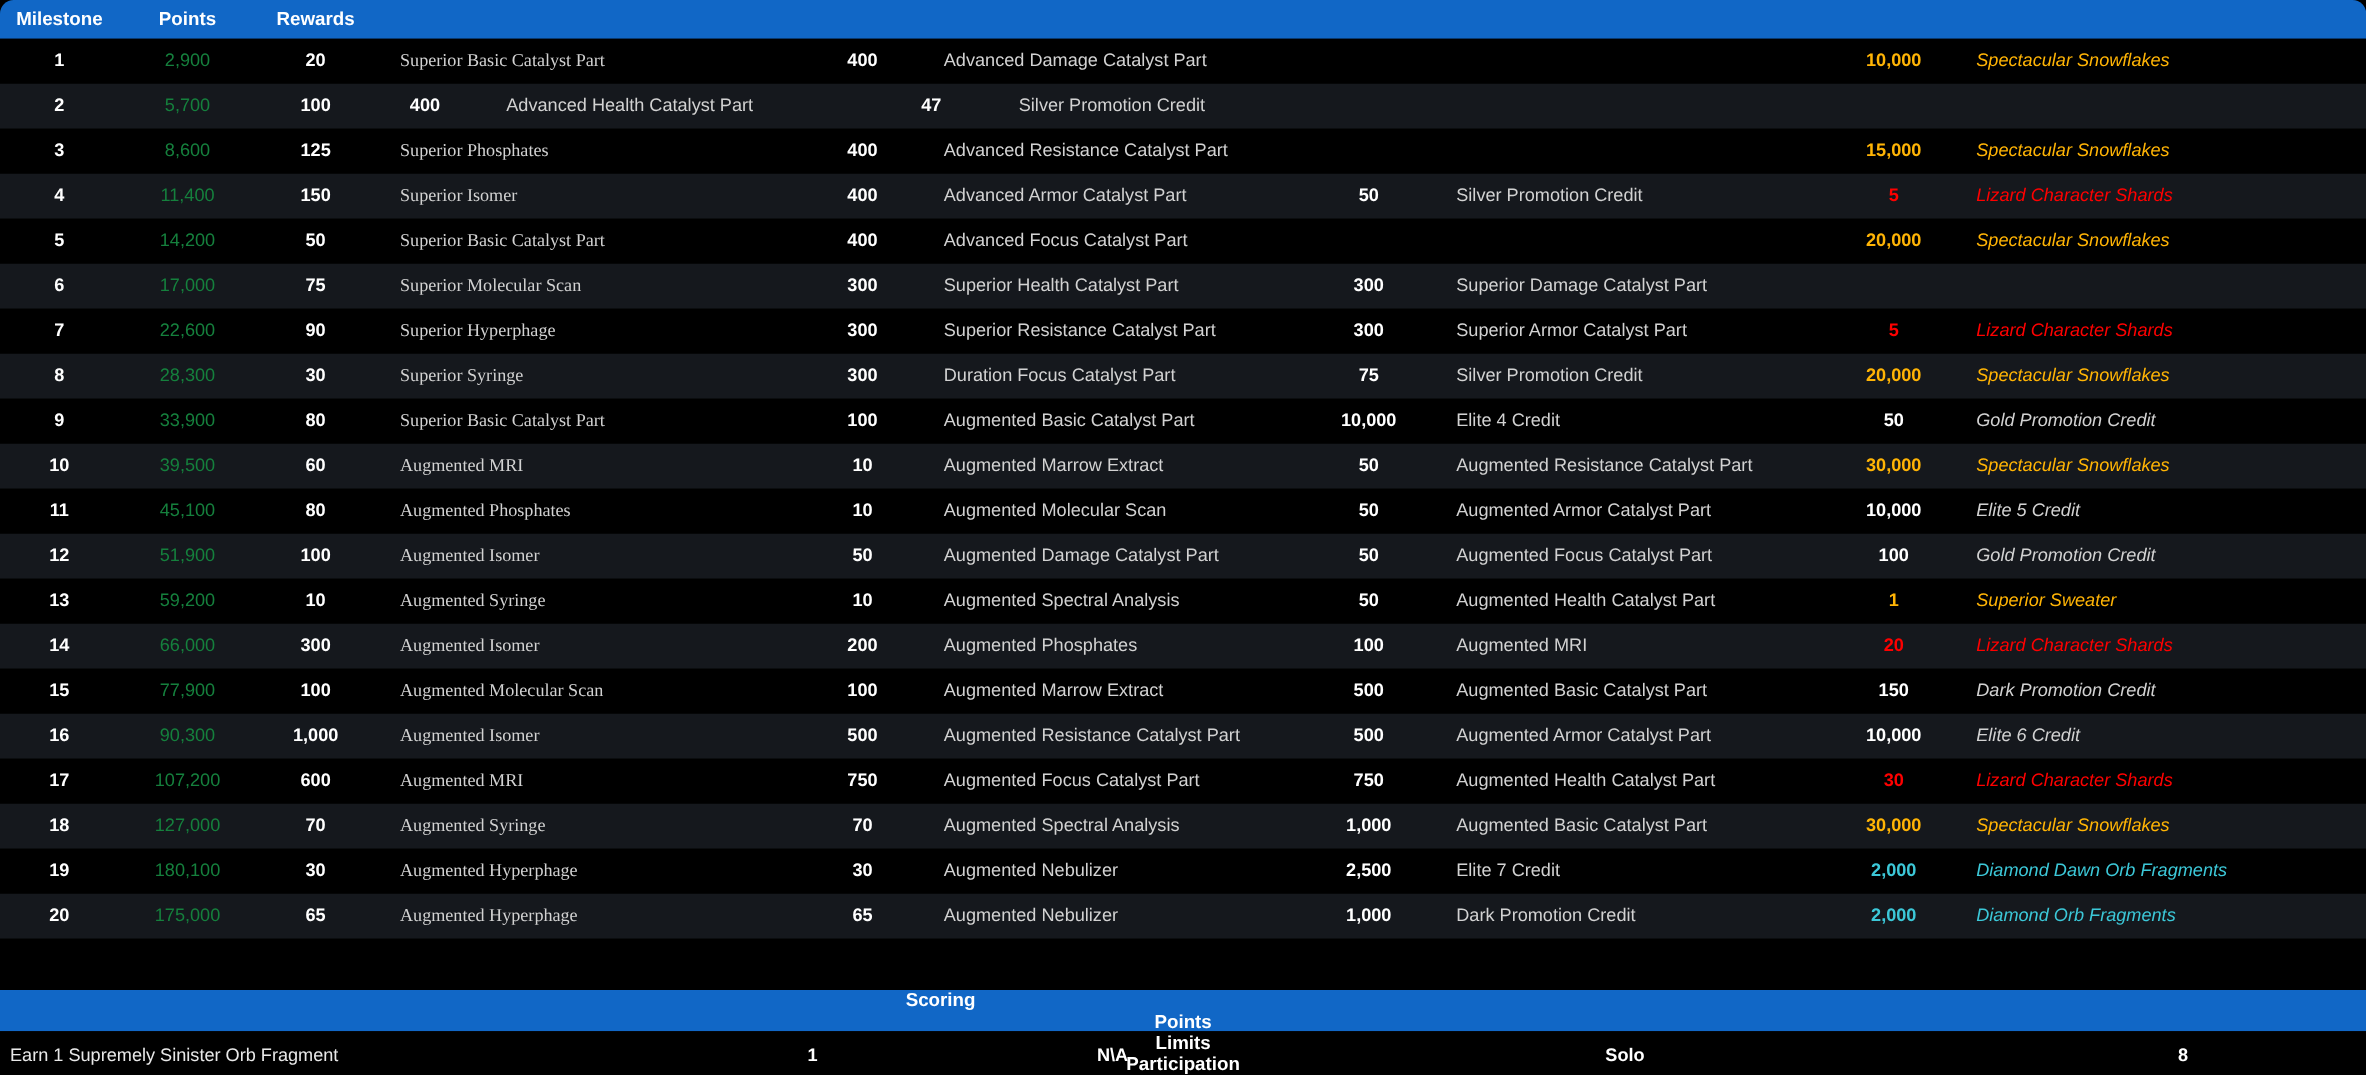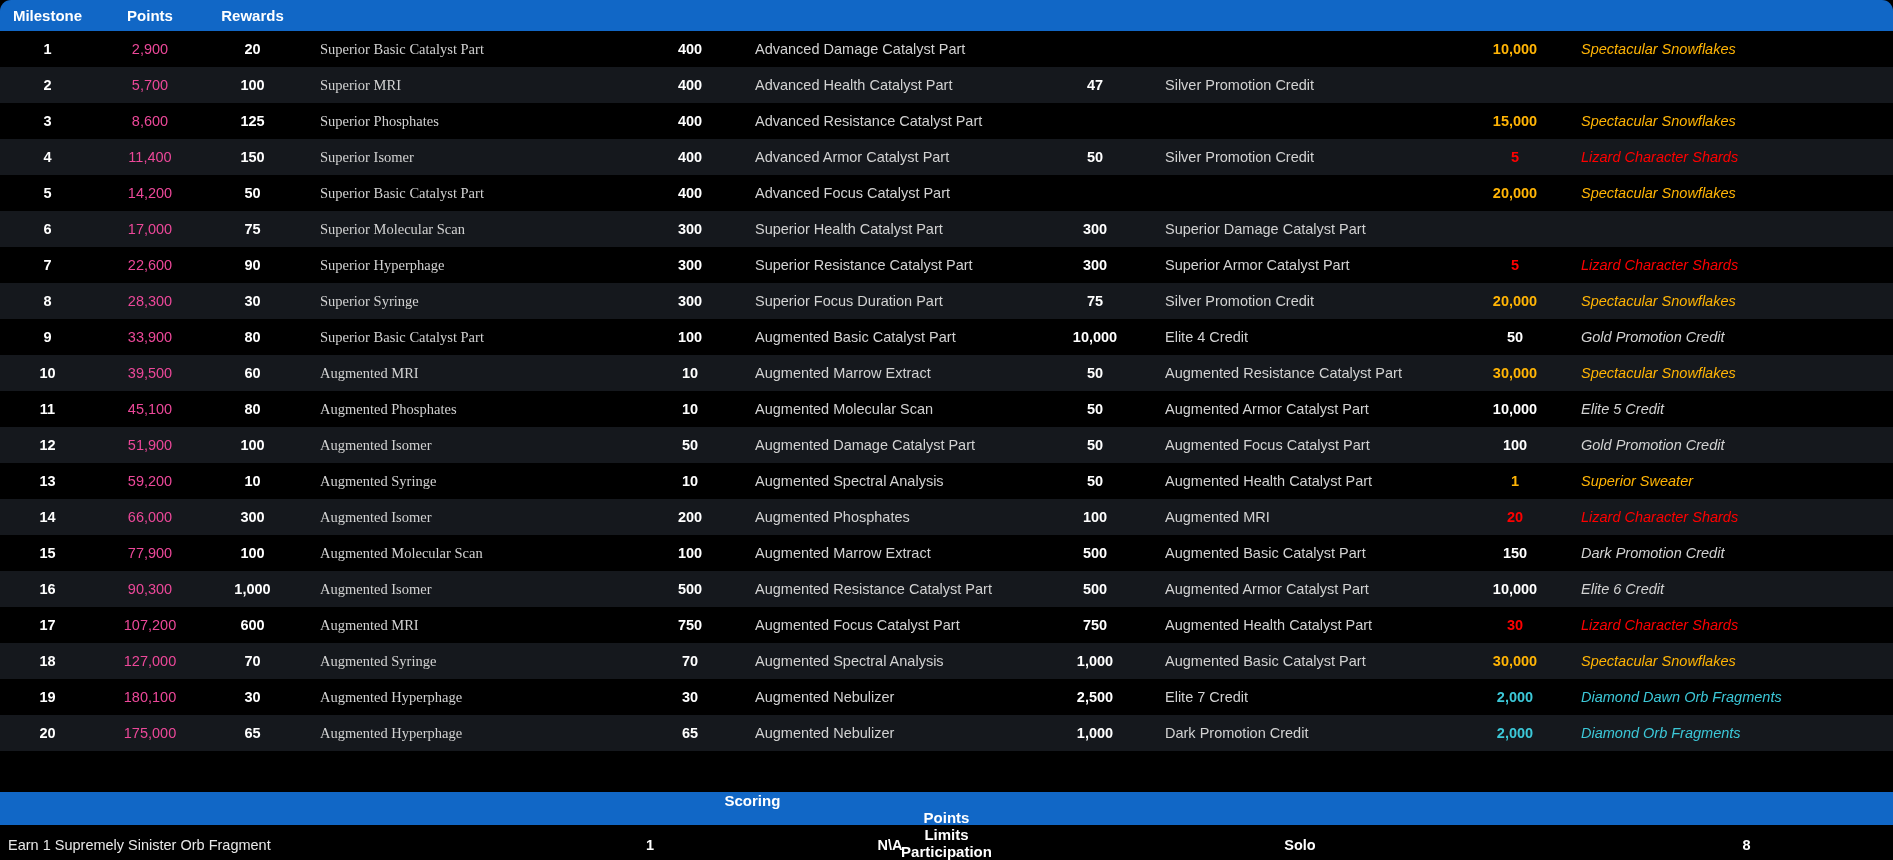--- a/index.html
+++ b/index.html
@@ -14,21 +14,21 @@
   }
   .mrow{display:flex;align-items:center;height:36px;background:#000;}
   .mrow.alt{background:#15181d;}
   .cell{box-sizing:border-box;flex:0 0 auto;white-space:nowrap;overflow:hidden;font-size:14.5px;line-height:36px;}
   .hcell{box-sizing:border-box;flex:0 0 auto;text-align:center;}
   
   .c-ms{width:95px;}  .c-pts{width:110px;} .c-q1{width:95px;}
   .c-n1{width:350px;font-family:Liberation Serif, serif;} .c-q2{width:80px;}   .c-n2{width:330px;}
   .c-q3{width:70px;}  .c-n3{width:350px;}  .c-q4{width:70px;}  .c-n4{width:343px;}
   .num{font-weight:bold;color:#fff;text-align:center;}
-  .pts{color:#ec4899;text-align:center;}
+  .pts{color:#15803d;text-align:center;}
   .qty{font-weight:bold;color:#fff;text-align:center;}
   .name{color:#d2d2d2;text-align:left;}
   .c-n1.name{padding-left:20px;} .c-n2.name{padding-left:25px;}
   .c-n3.name{padding-left:35px;} .c-n4.name{padding-left:31px;font-style:italic;}
   .clr-gold{color:#ffb405 !important;}
   .clr-red{color:#fe0000 !important;}
   .clr-cyan{color:#3cc8d8 !important;}
   
   .gap{height:41px;background:#000;}
   .shead{
@@ -65,21 +65,20 @@
         <div class="cell c-n2 name">Advanced Damage Catalyst Part</div>
         <div class="cell c-q3 qty"></div>
         <div class="cell c-n3 name"></div>
         <div class="cell c-q4 qty clr-gold">10,000</div>
         <div class="cell c-n4 name clr-gold">Spectacular Snowflakes</div>
       </div>
       <div class="mrow alt">
         <div class="cell c-ms num">2</div>
         <div class="cell c-pts pts">5,700</div>
         <div class="cell c-q1 qty">100</div>
-        <div class="cell c-n1 name">Superior MRI</div>
         <div class="cell c-q2 qty">400</div>
         <div class="cell c-n2 name">Advanced Health Catalyst Part</div>
         <div class="cell c-q3 qty">47</div>
         <div class="cell c-n3 name">Silver Promotion Credit</div>
         <div class="cell c-q4 qty"></div>
         <div class="cell c-n4 name"></div>
       </div>
       <div class="mrow">
         <div class="cell c-ms num">3</div>
         <div class="cell c-pts pts">8,600</div>
@@ -139,21 +138,21 @@
         <div class="cell c-n3 name">Superior Armor Catalyst Part</div>
         <div class="cell c-q4 qty clr-red">5</div>
         <div class="cell c-n4 name clr-red">Lizard Character Shards</div>
       </div>
       <div class="mrow alt">
         <div class="cell c-ms num">8</div>
         <div class="cell c-pts pts">28,300</div>
         <div class="cell c-q1 qty">30</div>
         <div class="cell c-n1 name">Superior Syringe</div>
         <div class="cell c-q2 qty">300</div>
-        <div class="cell c-n2 name">Superior Focus Duration Part</div>
+        <div class="cell c-n2 name">Duration Focus Catalyst Part</div>
         <div class="cell c-q3 qty">75</div>
         <div class="cell c-n3 name">Silver Promotion Credit</div>
         <div class="cell c-q4 qty clr-gold">20,000</div>
         <div class="cell c-n4 name clr-gold">Spectacular Snowflakes</div>
       </div>
       <div class="mrow">
         <div class="cell c-ms num">9</div>
         <div class="cell c-pts pts">33,900</div>
         <div class="cell c-q1 qty">80</div>
         <div class="cell c-n1 name">Superior Basic Catalyst Part</div>

